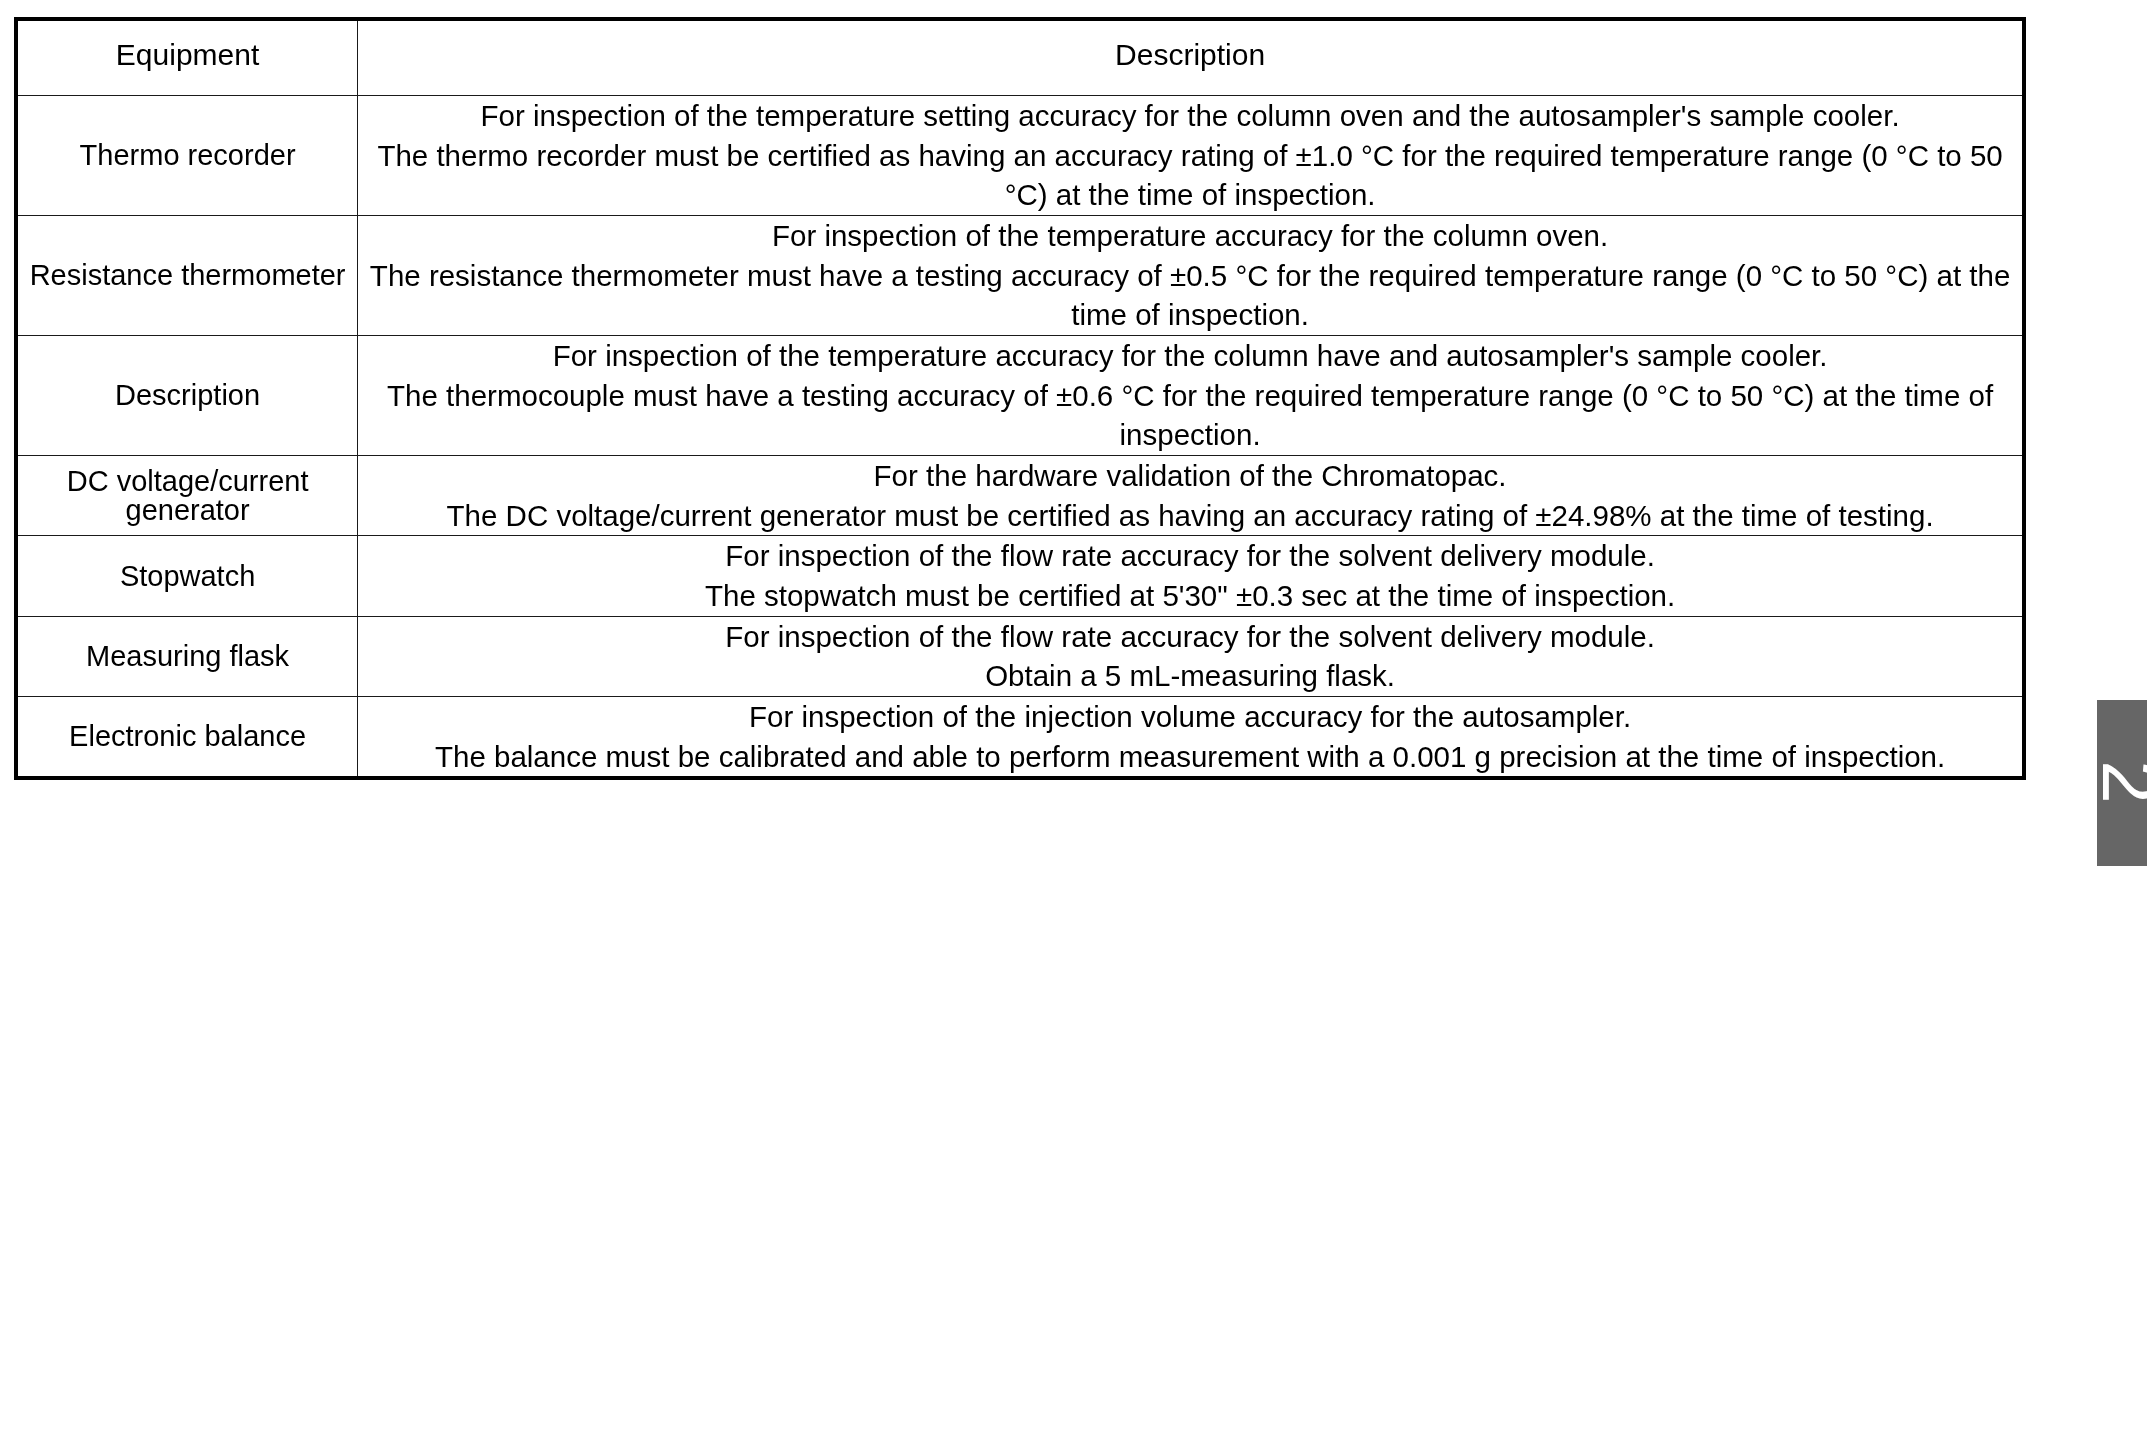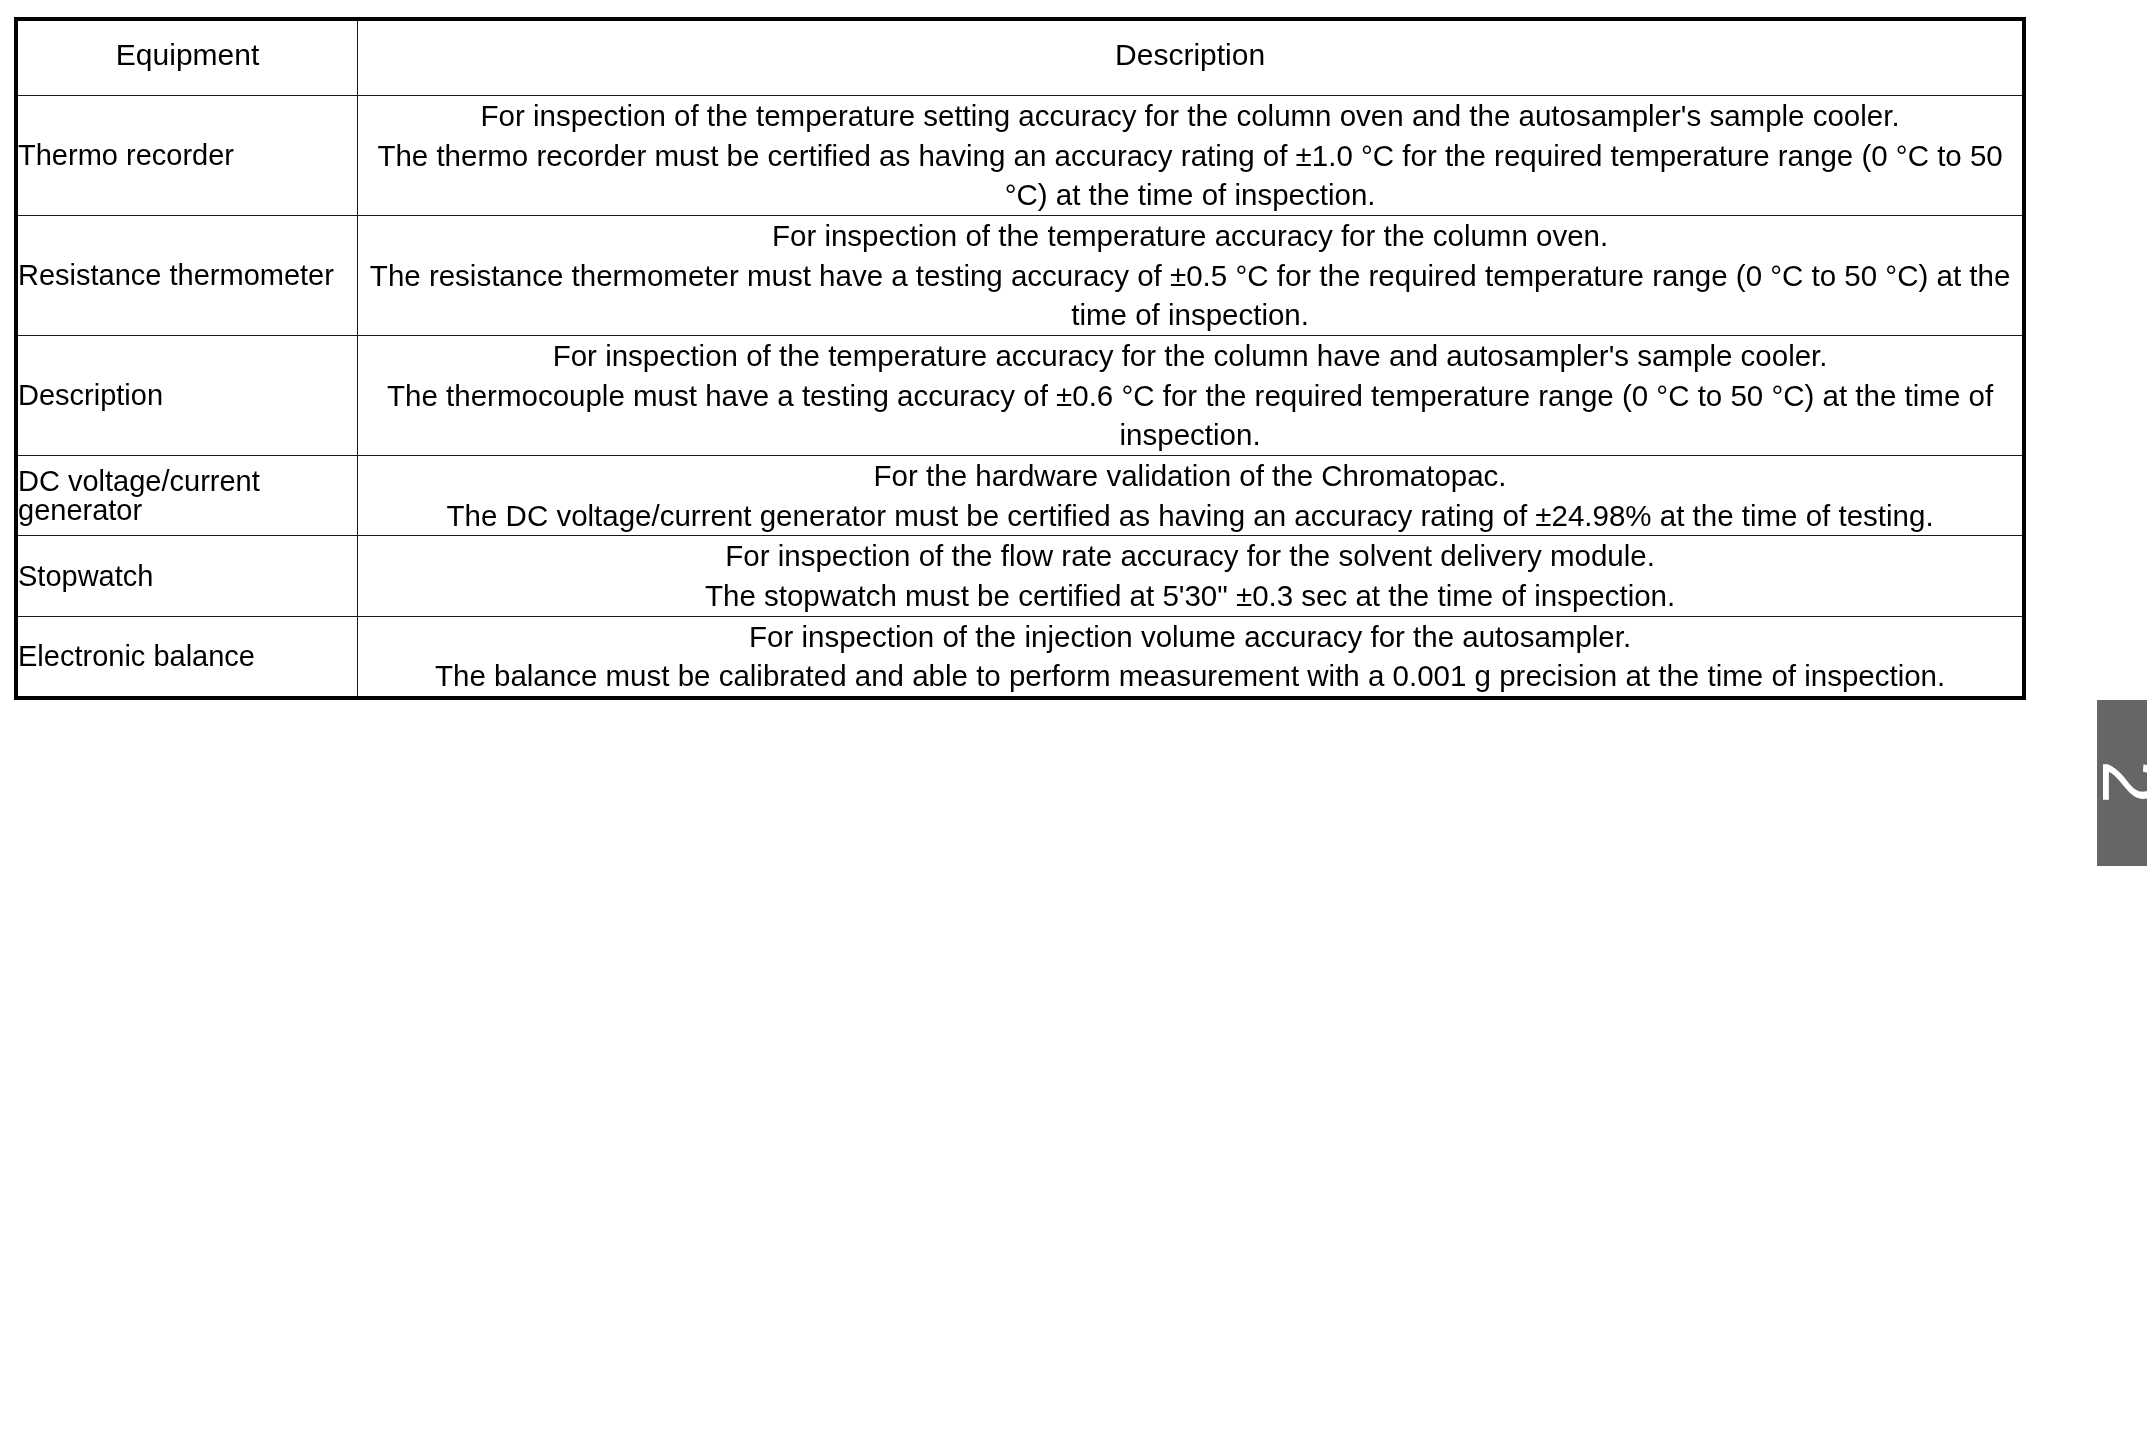--- a/index.html
+++ b/index.html
@@ -56,21 +56,21 @@
     text-align: center;
     vertical-align: middle;
     font-size: 30px;
     padding: 4px 10px 10px 10px;
   }
 
   
   td.equipment-cell {
     padding: 10px 0 10px 18px;
     vertical-align: middle;
-    text-align: left;
+    text-align: center;
     font-size: 29.5px;
     line-height: 1.33;
   }
 
   
   td.description-cell {
     padding: 14px 18px 14px 20px;
     vertical-align: middle;
     text-align: center;
   }
@@ -158,20 +158,27 @@
           </td>
         </tr>
         <tr>
           <td class="equipment-cell">Stopwatch</td>
           <td class="description-cell">
             <span class="desc-line">For inspection of the flow rate accuracy for the solvent delivery module.</span>
             <span class="desc-line">The stopwatch must be certified at 5'30" ±0.3 sec at the time of inspection.</span>
           </td>
         </tr>
         <tr>
+          <td class="equipment-cell">Measuring flask</td>
+          <td class="description-cell">
+            <span class="desc-line">For inspection of the flow rate accuracy for the solvent delivery module.</span>
+            <span class="desc-line">Obtain a 5 mL-measuring flask.</span>
+          </td>
+        </tr>
+        <tr>
           <td class="equipment-cell">Electronic balance</td>
           <td class="description-cell">
             <span class="desc-line">For inspection of the injection volume accuracy for the autosampler.</span>
             <span class="desc-line">The balance must be calibrated and able to perform measurement with a 0.001 g precision at the time of inspection.</span>
           </td>
         </tr>
       </tbody>
   </table>
 
   <div id="page-tab">

